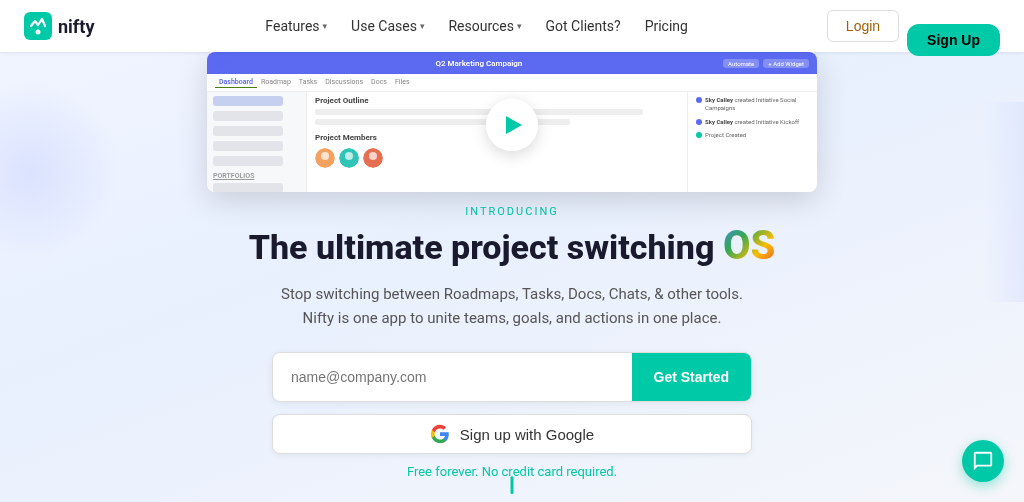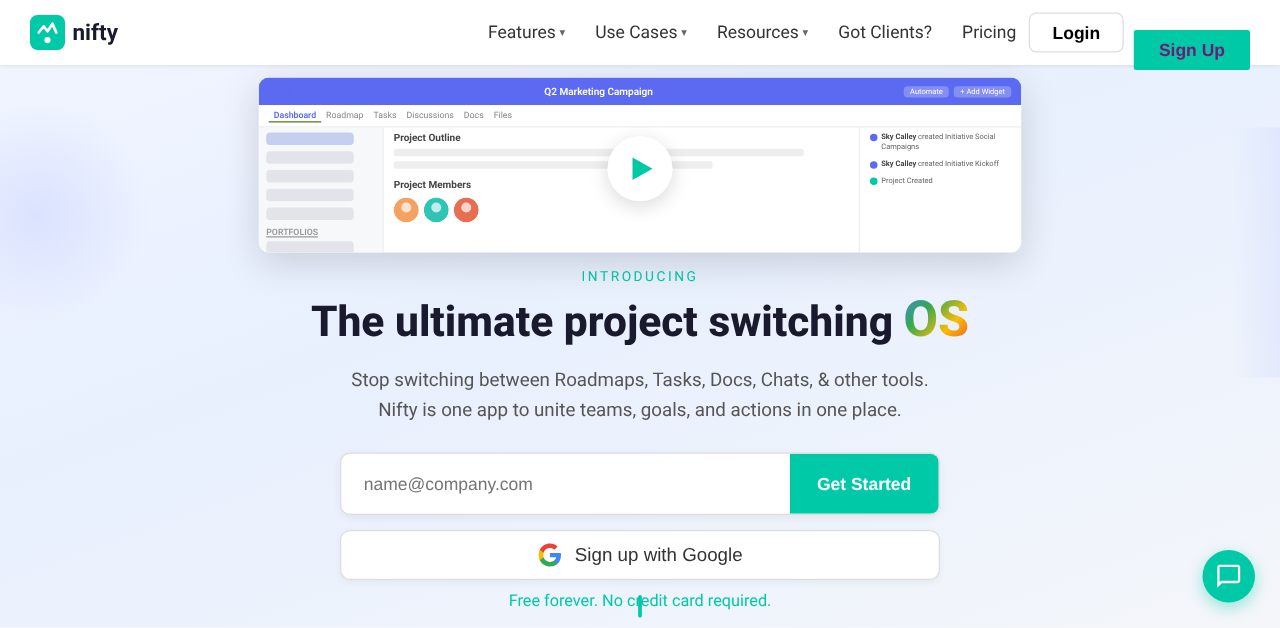--- a/index.html
+++ b/index.html
@@ -36,21 +36,21 @@
     .logo-text {
       font-size: 18px;
       font-weight: 700;
       color: #1a1a2e;
     }
     .nav-links {
       display: flex;
       align-items: center;
       gap: 4px;
       flex: 1;
-      justify-content: flex-end;
+      justify-content: center;
     }
     .nav-link {
       font-size: 14px;
       color: #333;
       padding: 6px 10px;
       cursor: pointer;
       display: flex;
       align-items: center;
       gap: 3px;
       border-radius: 4px;
@@ -64,48 +64,47 @@
       font-size: 9px;
       color: #666;
     }
     .nav-actions {
       display: flex;
       align-items: center;
       gap: 8px;
     }
     .btn-login {
       font-size: 14px;
-      font-weight: 700;
-      color: #000000;
+      font-weight: 400;
+      color: #a16207;
       padding: 7px 18px;
       border: 1.5px solid #ddd;
       border-radius: 6px;
       cursor: pointer;
       background: #fff;
     }
     .btn-signup-nav {
       font-size: 14px;
       font-weight: 600;
-      color: #701a75;
+      color: #000000;
       padding: 8px 20px;
       background: #00c9a7;
       border: none;
-      border-radius: 2px;
+      border-radius: 12px;
       cursor: pointer;
       margin-top: 28px;
     }
 
     
     .hero {
       background: linear-gradient(160deg, #f0f4ff 0%, #e8f0fe 40%, #f4f6fa 100%);
       min-height: 450px;
       display: flex;
       flex-direction: column;
       align-items: center;
-      padding-top: 10px;
       position: relative;
       overflow: hidden;
     }
 
     
     .blob-left {
       position: absolute;
       left: -60px;
       top: 30px;
       width: 180px;

